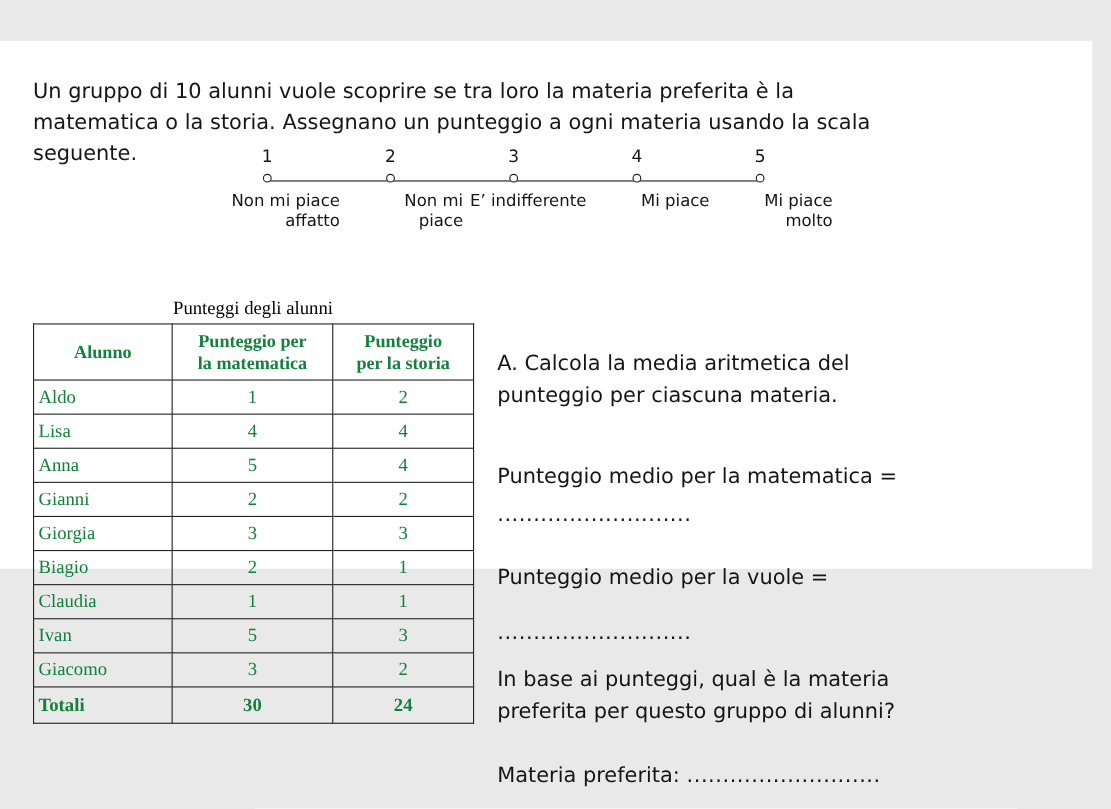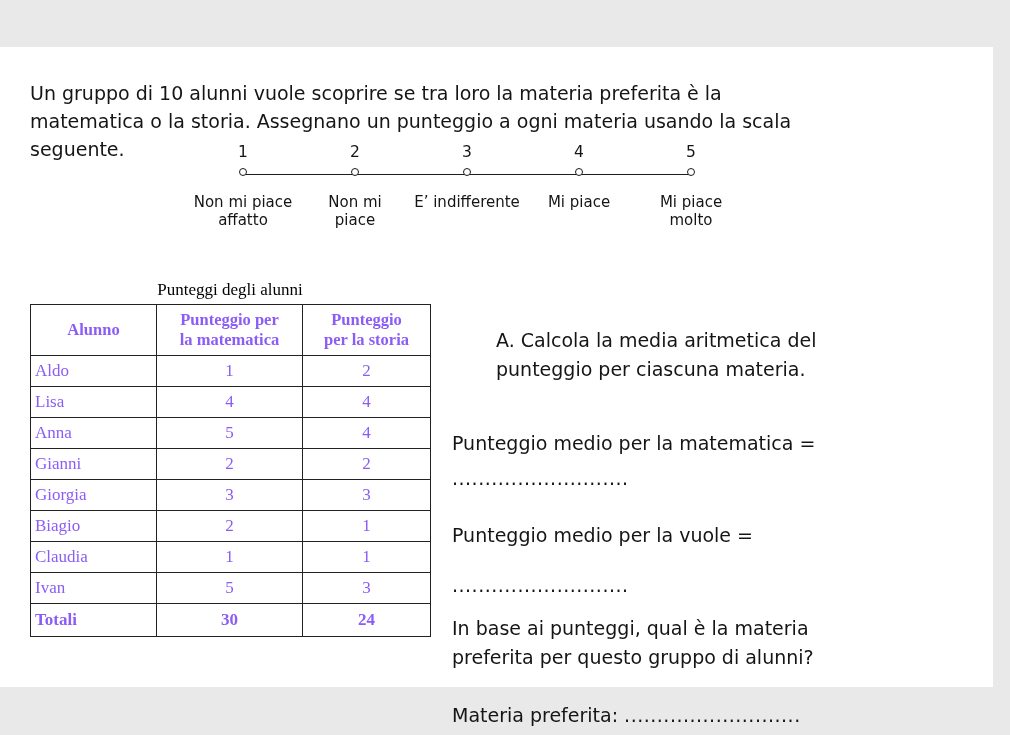--- a/index.html
+++ b/index.html
@@ -6,22 +6,22 @@
   html, body { margin: 0; padding: 0; }
   body {
     width: 1010px; height: 735px;
     background: #e9e9e9;
     font-family: "DejaVu Sans", sans-serif;
     color: #151515;
     position: relative;
     overflow: hidden;
   }
   .content {
-    position: absolute; left: 0; top: 47px;
-    width: 993px; height: 640px;
+    position: absolute; left: 0; top: 37px;
+    width: 993px; height: 480px;
     background: #ffffff;
   }
   .intro {
     position: absolute; left: 30px; top: 13px;
     width: 950px;
     font-size: 19px; line-height: 28px;
     white-space: pre-line;
   }
   
   .scale {
@@ -43,60 +43,61 @@
   .scale-point.p3 { left: 75%; }
   .scale-point.p4 { left: 100%; }
   .scale-num { font-size: 15.5px; line-height: 20px; height: 26px; }
   .scale-circle {
     width: 8px; height: 8px;
     border: 1.6px solid #1c1c1c; border-radius: 50%;
     background: #fff; margin: 0 auto;
     position: relative; z-index: 2;
   }
   .scale-label {
-    margin-top: 17px;
+    margin-top: 7px;
     font-size: 15px; line-height: 18px;
     white-space: pre-line;
+    text-align: right;
   }
   
   .table-lead {
     position: absolute; left: 30px; top: 186px;
     font-size: 19px;
   }
   
   .tbl-caption {
     position: absolute; left: 30px; top: 233px;
     width: 400px; text-align: center;
     font-family: "Liberation Serif", serif;
     font-size: 17px; color: #000;
   }
   table.scores {
     position: absolute; left: 30px; top: 257px;
     width: 400px; border-collapse: collapse;
     font-family: "Liberation Serif", serif;
-    font-size: 17px; color: #8b5cf6;
+    font-size: 17px; color: #15803d;
     table-layout: fixed;
   }
   table.scores th, table.scores td { border: 1px solid #222; }
   table.scores th {
     font-weight: bold; font-size: 16.5px; line-height: 20px;
     padding: 5px 3px; text-align: center;
     white-space: pre-line; vertical-align: middle;
   }
   table.scores td { height: 31px; padding: 2px 4px; vertical-align: middle; }
   td.name-cell { text-align: left; padding-left: 10px; }
   td.num-cell  { text-align: center; }
   tr.totals-row td { font-weight: bold; height: 33px; }
   
   .rcol {
     position: absolute; left: 452px; top: 0;
     width: 548px; font-size: 19px; line-height: 29px;
   }
   .qa { position: absolute; left: 0; white-space: pre-line; }
-  .qa-title   { top: 260px; margin-left: 44px; }
+  .qa-title   { top: 260px; }
   .qa-q1      { top: 348px; margin-top: 34px; }
   .qa-dots1   { top: 398px; }
   .qa-q2      { top: 455px; }
   .qa-dots2   { top: 505px; }
   .qa-q3      { top: 548px; }
   .qa-q4      { top: 635px; }
   .dots { letter-spacing: 0.5px; }
 </style>
 </head>
 <body>
@@ -191,20 +192,25 @@
         <tr>
           <td class="name-cell">Claudia</td>
           <td class="num-cell">1</td>
           <td class="num-cell">1</td>
         </tr>
         <tr>
           <td class="name-cell">Ivan</td>
           <td class="num-cell">5</td>
           <td class="num-cell">3</td>
         </tr>
+        <tr>
+          <td class="name-cell">Giacomo</td>
+          <td class="num-cell">3</td>
+          <td class="num-cell">2</td>
+        </tr>
       </tbody>
     <tbody>
       <tr class="totals-row">
         <td class="name-cell">Totali</td>
         <td class="num-cell">30</td>
         <td class="num-cell">24</td>
       </tr>
     </tbody>
   </table>
 

